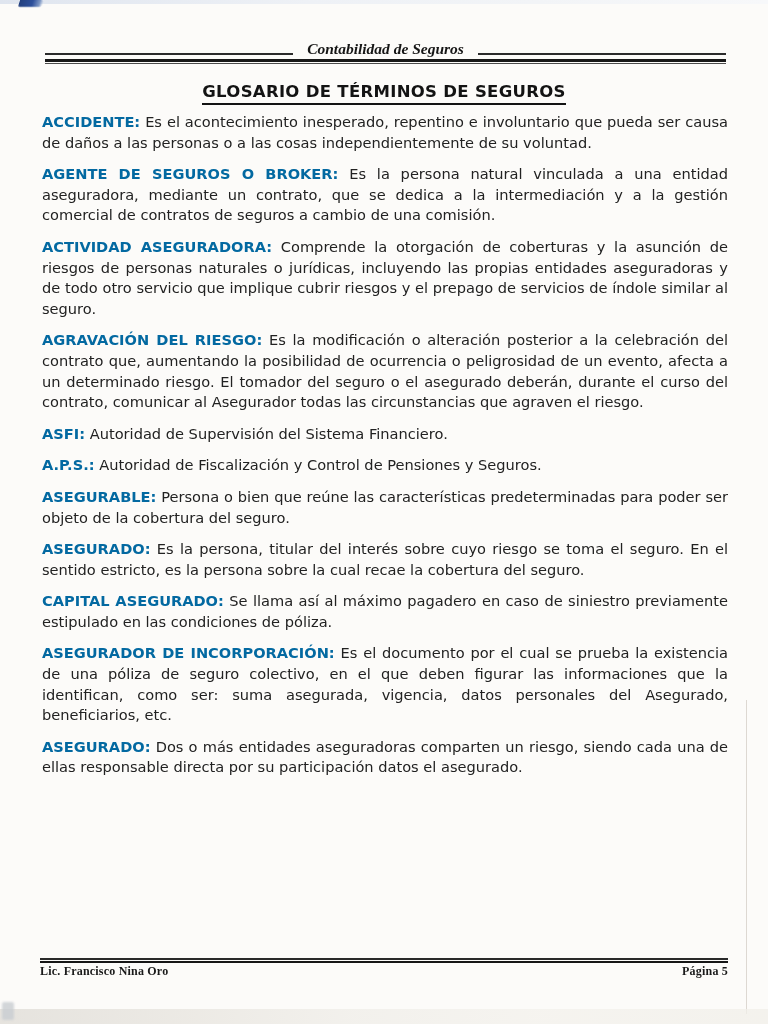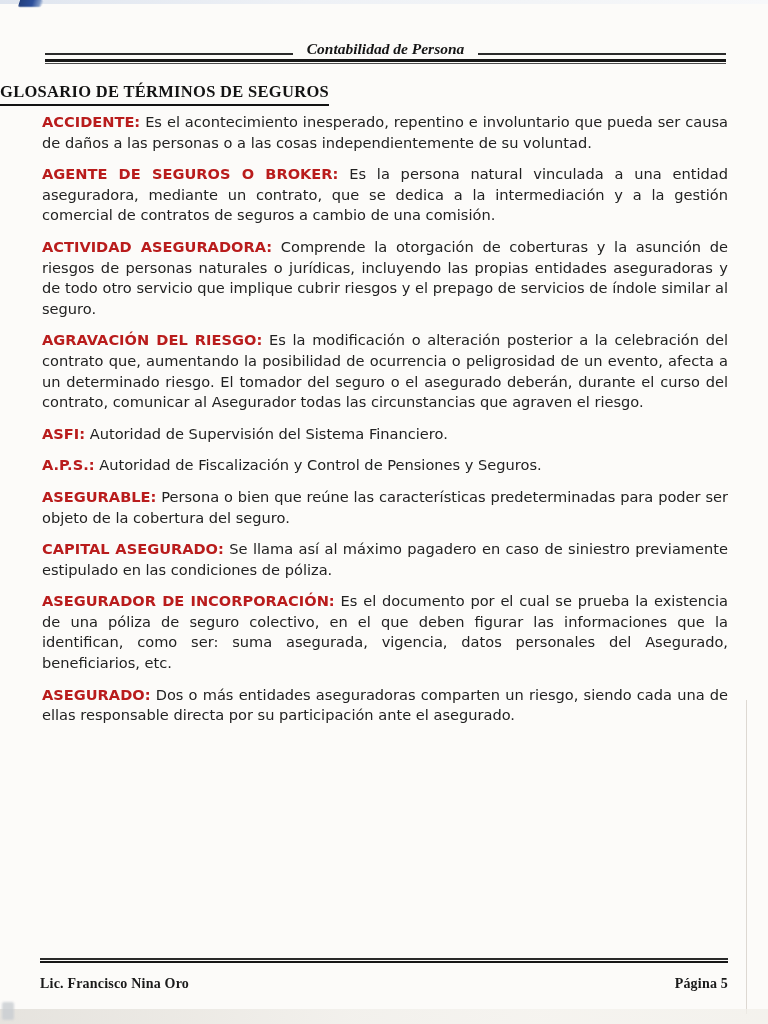--- a/index.html
+++ b/index.html
@@ -52,70 +52,70 @@
     font-style:italic;font-weight:bold;
     font-size:15.5px;line-height:17px;
     padding:0 14px;white-space:nowrap;color:#161616;
   }
   .thick-rule{
     margin-top:2px;height:7px;
     background:linear-gradient(#181818 0 46%,#fcfbf9 46% 60%,#4c4c4c 60% 78%,transparent 78%);
   }
 
   
-  .doc-title-wrap{position:absolute;top:82px;left:0;right:0;font-family:Liberation Serif, serif;}
+  .doc-title-wrap{position:absolute;top:82px;left:0;right:0;text-align:center;}
   .doc-title{
     display:inline-block;
     font-weight:bold;font-size:16.5px;letter-spacing:.3px;
     color:#131313;
     border-bottom:2px solid #131313;
     padding-bottom:2px;
   }
 
   
   .content{
     position:absolute;top:112px;left:42px;right:40px;bottom:70px;
     overflow:hidden;
   }
   p.entry{
     margin:0 0 11px 0;
     font-size:14.6px;line-height:20.6px;
     text-align:justify;
     color:#222;
   }
-  p.entry .term{font-weight:bold;color:#b91c1c;}
+  p.entry .term{font-weight:bold;color:#0369a1;}
 
   
   .footer{
     position:absolute;left:40px;right:40px;top:958px;
   }
   .footer-rule{
     height:6px;
     background:linear-gradient(#2a2a2a 0 30%,#fcfbf9 30% 48%,#161616 48% 85%,transparent 85%);
   }
   .footer-row{
     display:flex;justify-content:space-between;align-items:flex-start;
-    margin-top:12px;
+    margin-top:0;
     font-family:"Liberation Serif",serif;
-    font-weight:bold;font-size:14px;color:#1a1a1a;
+    font-weight:bold;font-size:12px;color:#1a1a1a;
     letter-spacing:.2px;
   }
 </style>
 </head>
 <body>
 
 <div class="page">
 
   <div class="top-strip"></div>
   <div class="blue-blob"></div>
 
   <div class="header">
     <div class="header-row">
       <div class="header-line"></div>
-      <div class="header-title">Contabilidad de Persona</div>
+      <div class="header-title">Contabilidad de Seguros</div>
       <div class="header-line"></div>
     </div>
     <div class="thick-rule"></div>
   </div>
 
   <div class="doc-title-wrap">
     <span class="doc-title">GLOSARIO DE TÉRMINOS DE SEGUROS</span>
   </div>
 
   <div class="content">
@@ -126,28 +126,29 @@
     <p class="entry"><b class="term">ACTIVIDAD ASEGURADORA:</b> <span class="def">Comprende la otorgación de coberturas y la asunción de riesgos de personas naturales o jurídicas, incluyendo las propias entidades aseguradoras y de todo otro servicio que implique cubrir riesgos y el prepago de servicios de índole similar al seguro.</span></p>
 
     <p class="entry"><b class="term">AGRAVACIÓN DEL RIESGO:</b> <span class="def">Es la modificación o alteración posterior a la celebración del contrato que, aumentando la posibilidad de ocurrencia o peligrosidad de un evento, afecta a un determinado riesgo. El tomador del seguro o el asegurado deberán, durante el curso del contrato, comunicar al Asegurador todas las circunstancias que agraven el riesgo.</span></p>
 
     <p class="entry"><b class="term">ASFI:</b> <span class="def">Autoridad de Supervisión del Sistema Financiero.</span></p>
 
     <p class="entry"><b class="term">A.P.S.:</b> <span class="def">Autoridad de Fiscalización y Control de Pensiones y Seguros.</span></p>
 
     <p class="entry"><b class="term">ASEGURABLE:</b> <span class="def">Persona o bien que reúne las características predeterminadas para poder ser objeto de la cobertura del seguro.</span></p>
 
+    <p class="entry"><b class="term">ASEGURADO:</b> <span class="def">Es la persona, titular del interés sobre cuyo riesgo se toma el seguro. En el sentido estricto, es la persona sobre la cual recae la cobertura del seguro.</span></p>
 
 
     <p class="entry"><b class="term">CAPITAL ASEGURADO:</b> <span class="def">Se llama así al máximo pagadero en caso de siniestro previamente estipulado en las condiciones de póliza.</span></p>
 
 
     <p class="entry"><b class="term">ASEGURADOR DE INCORPORACIÓN:</b> <span class="def">Es el documento por el cual se prueba la existencia de una póliza de seguro colectivo, en el que deben figurar las informaciones que la identifican, como ser: suma asegurada, vigencia, datos personales del Asegurado, beneficiarios, etc.</span></p>
 
-    <p class="entry"><b class="term">ASEGURADO:</b> <span class="def">Dos o más entidades aseguradoras comparten un riesgo, siendo cada una de ellas responsable directa por su participación ante el asegurado.</span></p>
+    <p class="entry"><b class="term">ASEGURADO:</b> <span class="def">Dos o más entidades aseguradoras comparten un riesgo, siendo cada una de ellas responsable directa por su participación datos el asegurado.</span></p>
   </div>
 
   <div class="footer">
     <div class="footer-rule"></div>
     <div class="footer-row">
       <span>Lic. Francisco Nina Oro</span>
       <span>Página 5</span>
     </div>
   </div>
 

